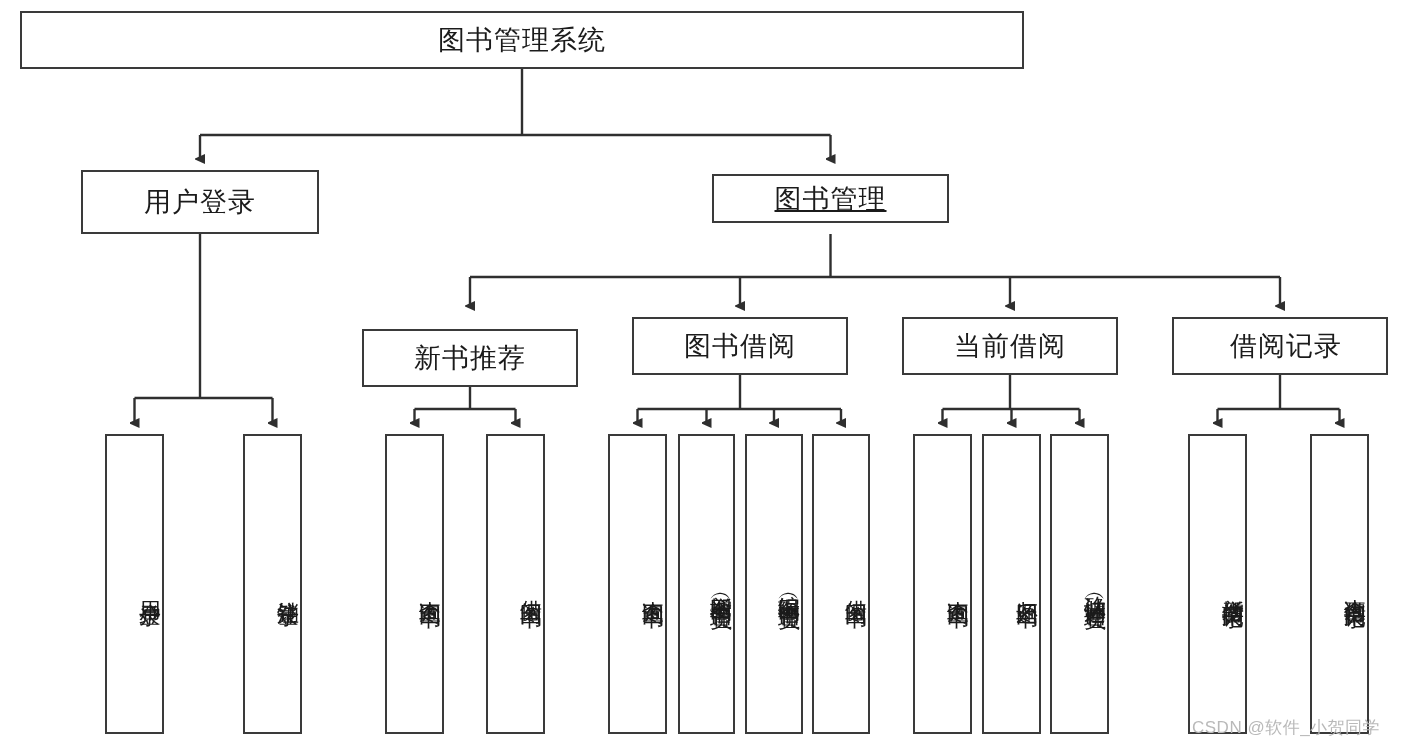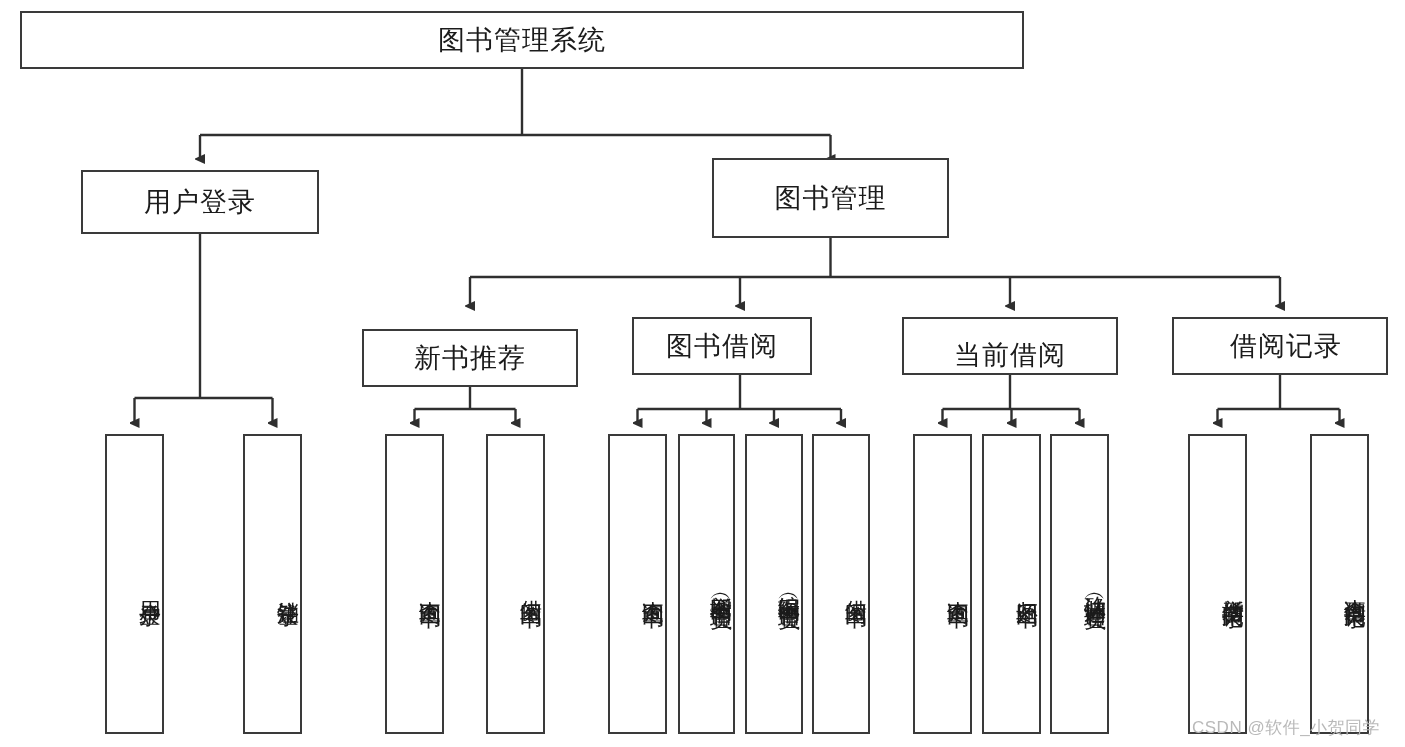--- a/index.html
+++ b/index.html
@@ -109,30 +109,30 @@
         <path d="M1339.5,409 L1339.5,423" marker-end="url(#arrow)"></path>
       </g>
   </svg>
 
   <div class="node horiz" style="left: 20px; top: 11px; width: 1004px; height: 58px;">
       <span>图书管理系统</span>
     </div>
     <div class="node horiz" style="left: 81px; top: 170px; width: 238px; height: 64px;">
       <span>用户登录</span>
     </div>
-    <div class="node horiz" style="left: 712px; top: 158px; width: 237px; height: 80px;">
+    <div class="node horiz" style="left: 712px; top: 174px; width: 237px; height: 49px; text-decoration: underline;">
       <span>图书管理</span>
     </div>
     <div class="node horiz" style="left: 362px; top: 329px; width: 216px; height: 58px;">
       <span>新书推荐</span>
     </div>
-    <div class="node horiz" style="left: 632px; top: 317px; width: 180px; height: 58px;">
+    <div class="node horiz" style="left: 632px; top: 317px; width: 216px; height: 58px;">
       <span>图书借阅</span>
     </div>
-    <div class="node horiz" style="left: 902px; top: 317px; width: 216px; height: 58px; align-items: flex-end;">
+    <div class="node horiz" style="left: 902px; top: 317px; width: 216px; height: 58px;">
       <span>当前借阅</span>
     </div>
     <div class="node horiz" style="left: 1172px; top: 317px; width: 216px; height: 58px; padding-left: 12px;">
       <span>借阅记录</span>
     </div>
     <div class="node vert" style="left: 105px; top: 434px; width: 59px; height: 300px;">
       <span>用户登录</span>
     </div>
     <div class="node vert" style="left: 243px; top: 434px; width: 59px; height: 300px;">
       <span>注销登录</span>

